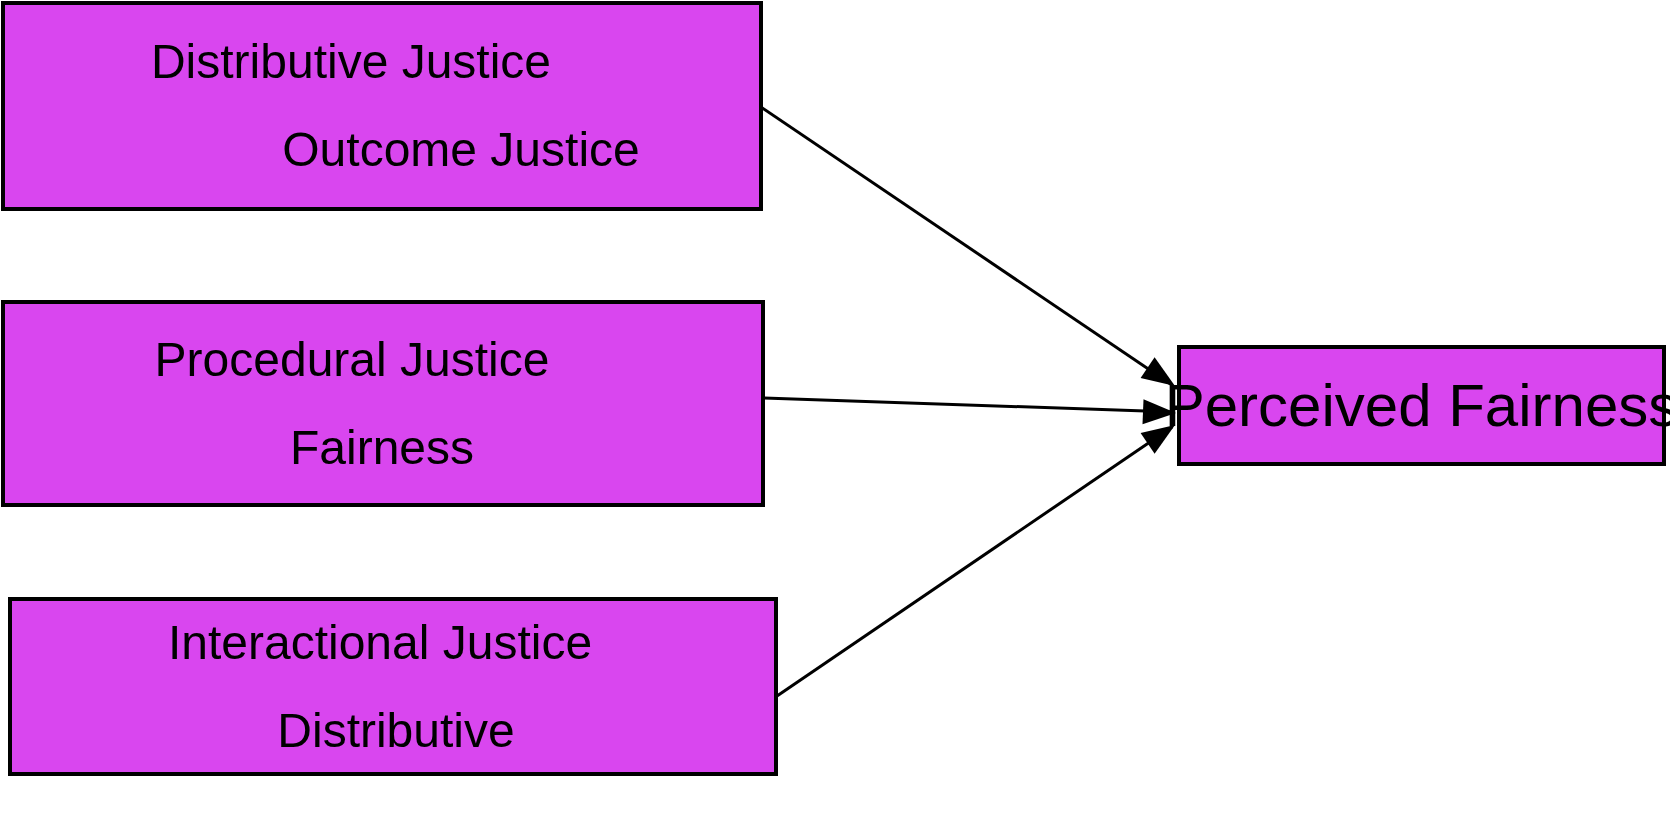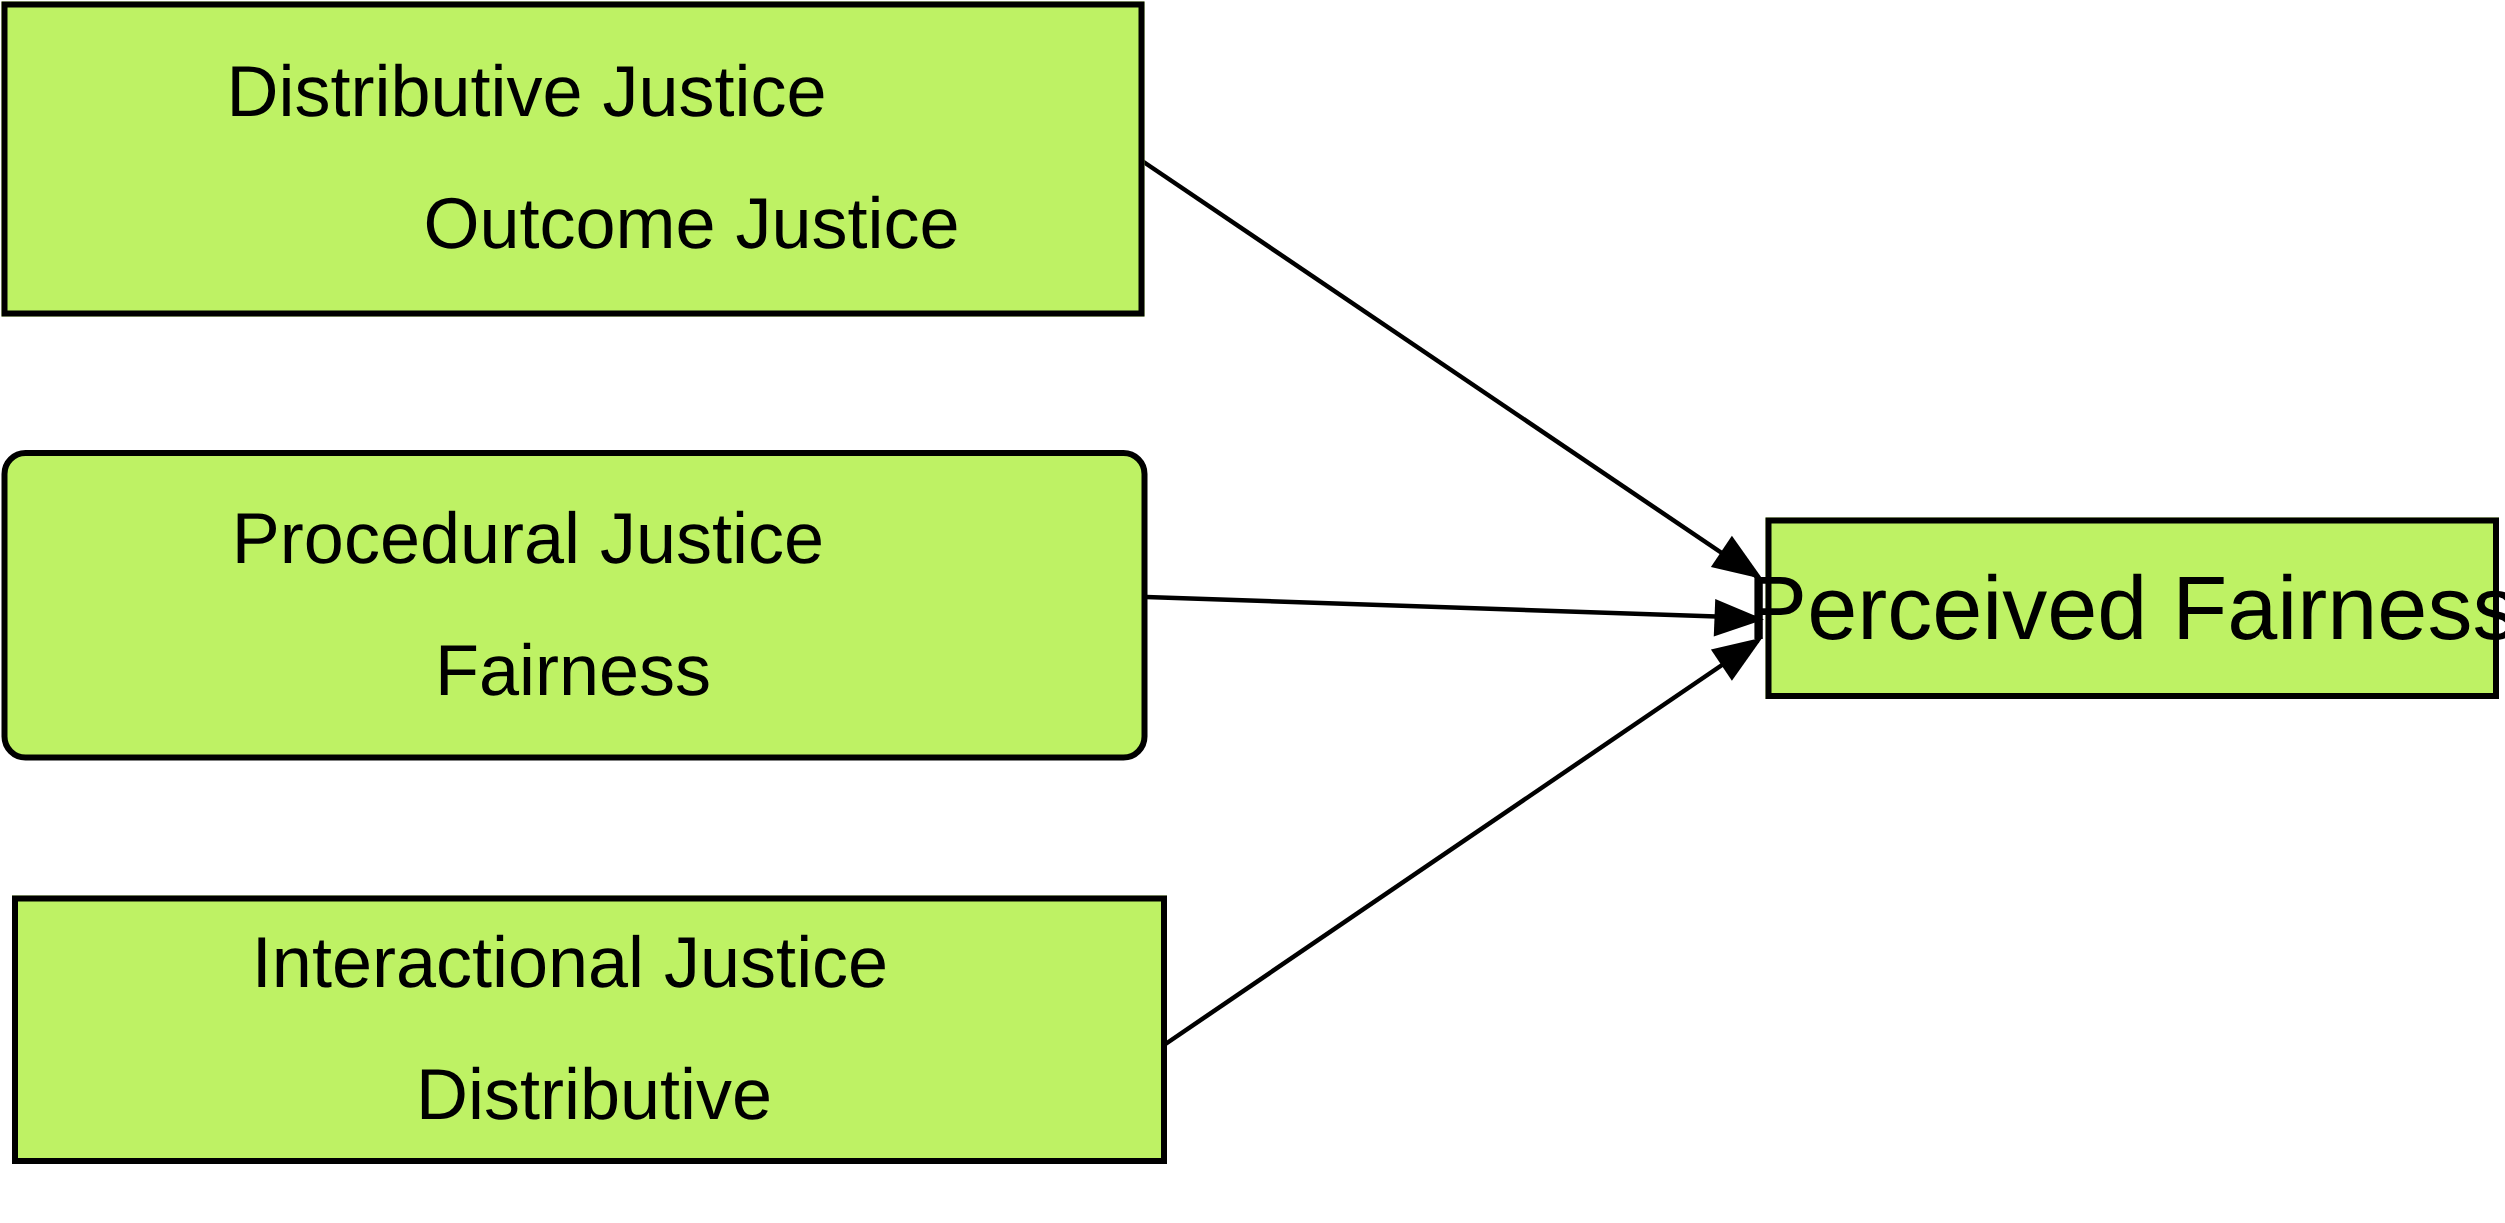--- a/index.html
+++ b/index.html
@@ -8,36 +8,36 @@
     width: 1670px;
     height: 815px;
     background: #ffffff;
     overflow: hidden;
     font-family: "Liberation Sans", sans-serif;
   }
   .node {
     position: absolute;
     box-sizing: border-box;
     border: 4px solid #000000;
-    background: #bef264;
+    background: #d946ef;
     display: flex;
     flex-direction: column;
     justify-content: center;
     align-items: center;
     color: #000000;
   }
   .node .line {
     font-size: 48px;
     line-height: 88px;
     white-space: nowrap;
     color: #000000;
   }
   
   .node--distributive { left: 1px;  top: 1px;   width: 762px; height: 210px; }
-  .node--procedural   { left: 1px;  top: 300px; width: 764px; height: 207px; border-radius: 16px; }
+  .node--procedural   { left: 1px;  top: 300px; width: 764px; height: 207px; }
   .node--interactional{ left: 8px;  top: 597px; width: 770px; height: 179px; }
   
   .node--perceived    { left: 1177px; top: 345px; width: 489px; height: 121px; }
   .node--perceived .line { font-size: 60px; line-height: 60px; }
 
   
   .node--distributive .title    { transform: translateX(-31px); }
   .node--distributive .subtitle { transform: translateX(79px); }
   .node--procedural .title      { transform: translateX(-31px); }
   .node--procedural .subtitle   { transform: translateX(-1px); }

